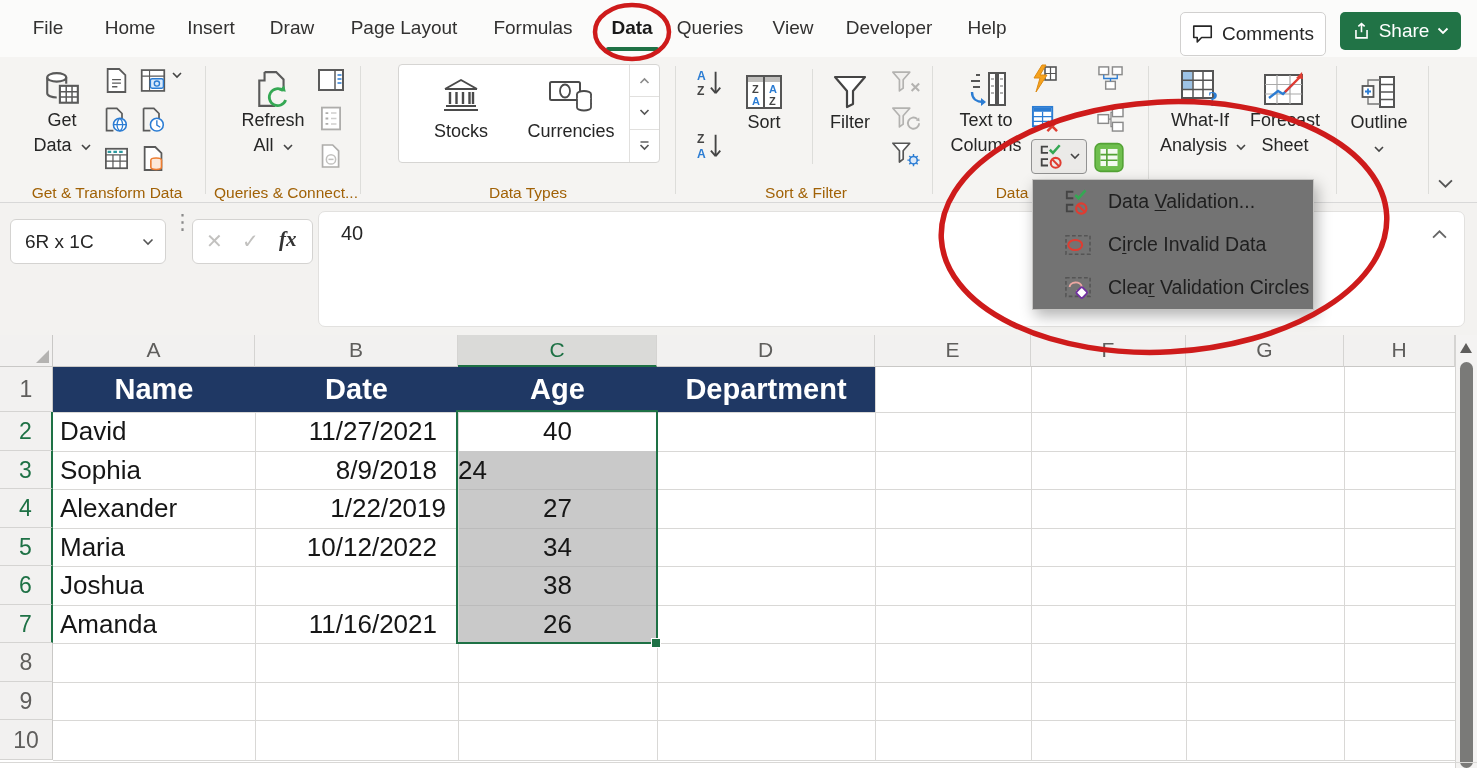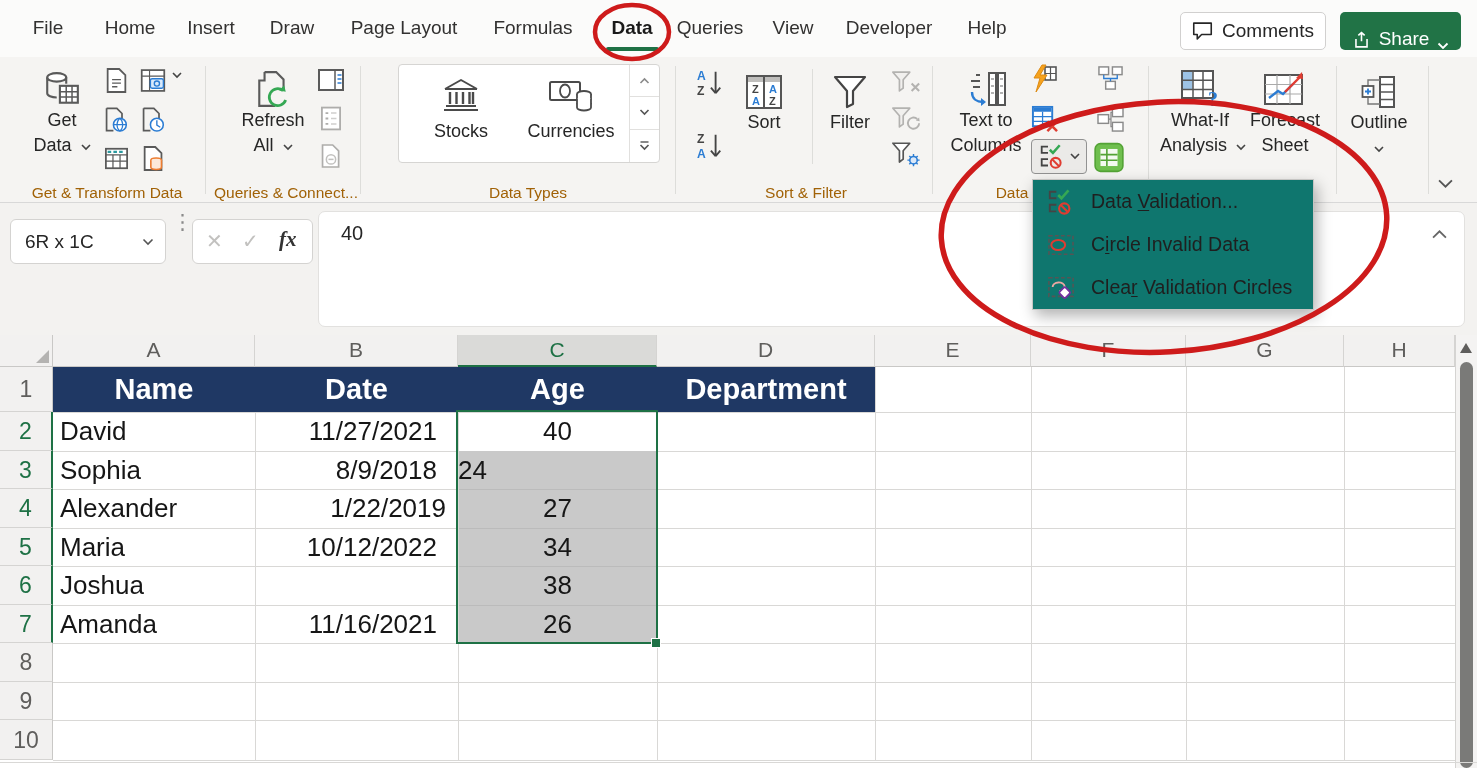--- a/index.html
+++ b/index.html
@@ -2,24 +2,24 @@
 <html><head>
 <meta charset="utf-8">
 <style>
   html,body{margin:0;padding:0;background:#fff;}
   #app{position:relative;width:1477px;height:768px;background:#fff;overflow:hidden;
        font-family:"Liberation Sans",sans-serif;-webkit-font-smoothing:antialiased;}
   
   .menubar{position:absolute;left:0;top:0;width:1477px;height:57px;background:#fbfbfa;}
   .tab{position:absolute;top:17px;transform:translateX(-50%);font-size:19px;color:#323130;white-space:nowrap;cursor:default;}
   .tab-underline{position:absolute;left:606px;top:47px;width:53px;height:4px;background:#1e7145;border-radius:2px;}
-  .btn-comments{position:absolute;left:1180px;top:12px;width:146px;height:38px;background:#fff;border:1px solid #d1d0cf;
+  .btn-comments{position:absolute;left:1180px;top:12px;width:146px;height:44px;background:#fff;border:1px solid #d1d0cf;
       border-radius:5px;display:flex;align-items:center;justify-content:center;gap:9px;font-size:19px;color:#262626;box-sizing:border-box;}
   .btn-share{position:absolute;left:1340px;top:12px;width:121px;height:38px;background:#217346;border-radius:5px;
-      display:flex;align-items:flex-end;justify-content:center;gap:8px;font-size:19px;color:#fff;box-sizing:border-box;}
+      display:flex;align-items:center;justify-content:center;gap:8px;font-size:19px;color:#fff;box-sizing:border-box;}
   
   .ribbon{position:absolute;left:0;top:57px;width:1477px;height:146px;background:#f5f4f2;border-bottom:1px solid #d8d8d8;box-sizing:border-box;}
   .gdiv{position:absolute;top:9px;height:128px;width:1px;background:#ddddda;}
   .glabel{position:absolute;top:127px;font-size:15.5px;color:#a16207;transform:translateX(-50%);white-space:nowrap;}
   .bigbtn{position:absolute;text-align:center;font-size:18px;color:#262626;cursor:default;}
   .bicon{height:46px;display:flex;align-items:flex-end;justify-content:center;}
   .bl{line-height:25px;white-space:nowrap;}
   .sicon{position:absolute;display:flex;align-items:center;justify-content:center;width:32px;height:34px;}
   .gallery{position:absolute;left:398px;top:7px;width:262px;height:99px;background:#fff;border:1px solid #d6d5d3;border-radius:4px;box-sizing:border-box;}
   .gal-item{position:absolute;top:4px;height:88px;text-align:center;font-size:18px;color:#262626;}
@@ -57,22 +57,22 @@
   .h1cell{position:absolute;top:32px;height:45px;line-height:45px;background:#1f3864;color:#fff;font-weight:bold;font-size:29px;text-align:center;}
   .dcell{position:absolute;font-size:26px;color:#161616;white-space:nowrap;}
   .grayfill{position:absolute;left:459px;top:116px;width:197px;height:192px;background:#c9c9c9;}
   .grayline{position:absolute;left:459px;width:197px;height:1px;background:#bbbbbb;}
   .selbox{position:absolute;left:456px;top:75px;width:202px;height:234px;border:2.5px solid #1e7145;box-sizing:border-box;}
   .fillhandle{position:absolute;left:651px;top:303px;width:10px;height:10px;background:#1e7145;border:1.5px solid #fff;box-sizing:border-box;}
   .vscroll{position:absolute;left:1455px;top:0;width:22px;height:433px;background:#f4f3f2;border-left:1px solid #d5d4d2;box-sizing:border-box;}
   .vscroll .up{position:absolute;left:4px;top:8px;width:0;height:0;border-left:6.5px solid transparent;border-right:6.5px solid transparent;border-bottom:10px solid #5f5e5c;}
   .vscroll .thumb{position:absolute;left:4px;top:27px;width:13px;height:406px;background:#7a7a78;border-radius:7px;}
   
-  .vmenu{position:absolute;left:1032px;top:179px;width:282px;height:131px;background:#0f766e;border:1px solid #c6c5c3;
-      box-shadow:3px 6px 14px rgba(0,0,0,.30);box-sizing:border-box;z-index:50;}
+  .vmenu{position:absolute;left:1032px;top:179px;width:282px;height:131px;background:#737373;border:1px solid #c6c5c3;
+      box-shadow:3px 6px 14px rgba(0,0,0,.30);box-sizing:border-box;z-index:50;padding-left:17px;}
   .mitem{height:43.2px;display:flex;align-items:center;cursor:default;}
   .micon{width:30px;margin-left:13px;display:flex;align-items:center;justify-content:center;}
   .mlabel{margin-left:15px;font-size:19.5px;color:#1f1f1f;white-space:nowrap;}
   .mlabel .u{text-decoration:underline;text-underline-offset:2px;}
   
   .anno{position:absolute;left:0;top:0;width:1477px;height:768px;pointer-events:none;z-index:90;}
   svg{display:block;}
   .bedge{position:absolute;left:0;top:762px;width:1477px;height:1px;background:#d9d8d6;}
 </style>
 </head>

